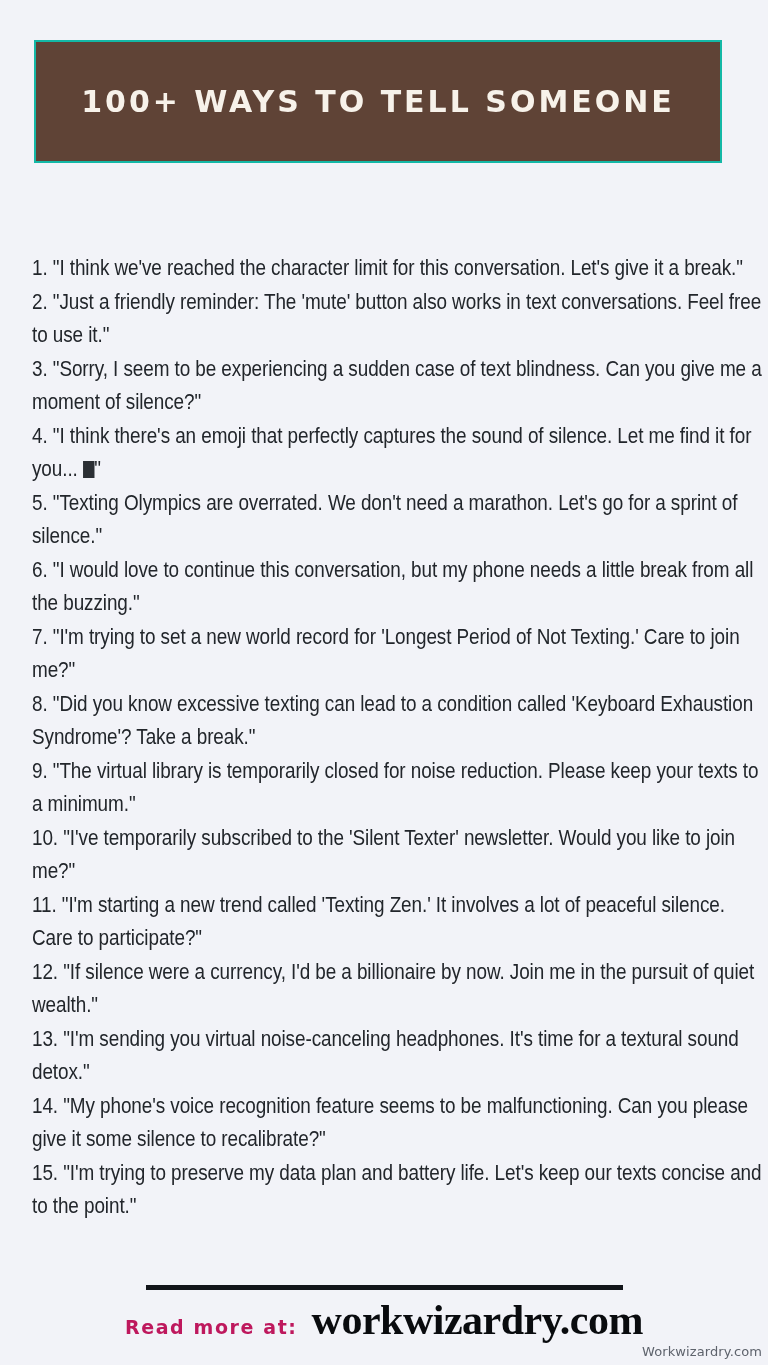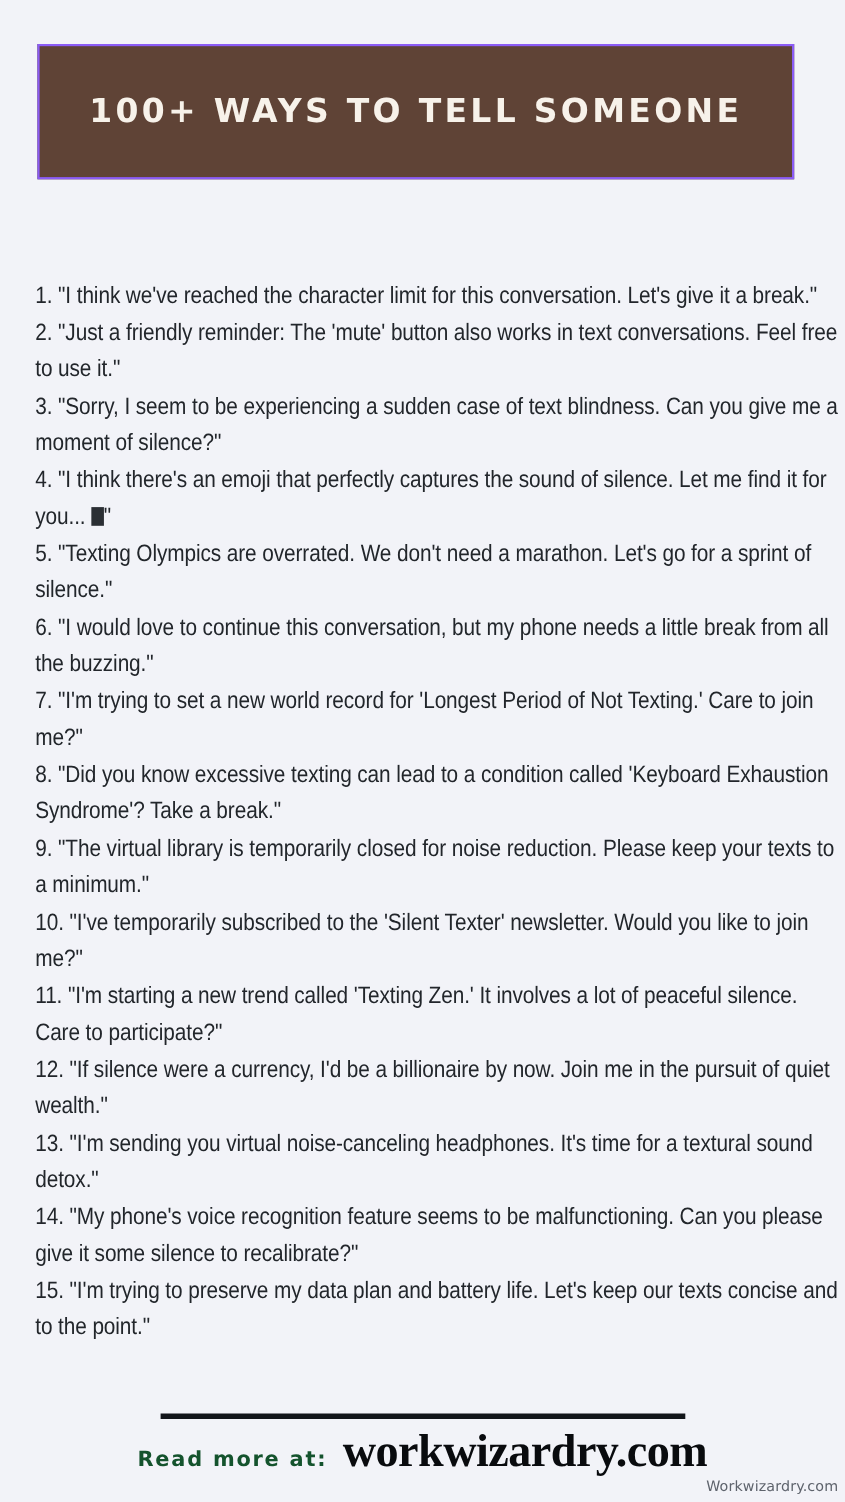--- a/index.html
+++ b/index.html
@@ -24,21 +24,21 @@
   }
 
   
   .header-banner {
     position: absolute;
     left: 34px;
     top: 40px;
     width: 688px;
     height: 123px;
     background: #5f4336;
-    border: 2px solid #8b5cf6;
+    border: 2px solid #14b8a6;
     box-sizing: border-box;
     display: flex;
     flex-direction: column;
     align-items: center;
     justify-content: center;
   }
   .header-line {
     color: #f7f2ea;
     font-family: "DejaVu Sans", sans-serif;
     font-weight: bold;
@@ -94,21 +94,21 @@
   .footer-row {
     position: absolute;
     left: 0;
     top: 1296px;
     width: 768px;
     display: flex;
     align-items: baseline;
     justify-content: center;
   }
   .footer-label {
-    color: #14532d;
+    color: #be185d;
     font-family: "DejaVu Sans", sans-serif;
     font-size: 19px;
     font-weight: 600;
     letter-spacing: 1.6px;
     margin-right: 14px;
   }
   .footer-domain {
     color: #090b0e;
     font-family: "Liberation Serif", "DejaVu Serif", serif;
     font-weight: bold;

